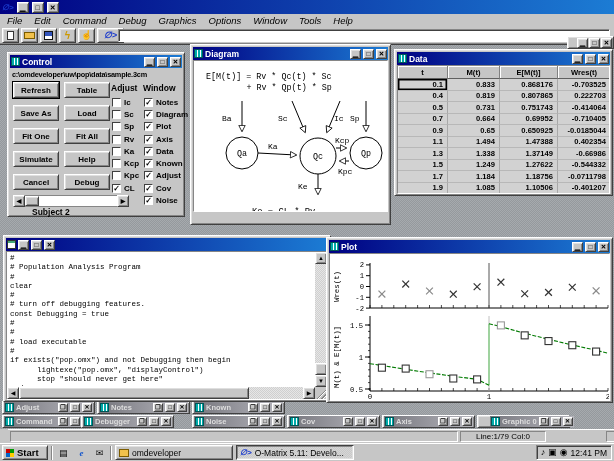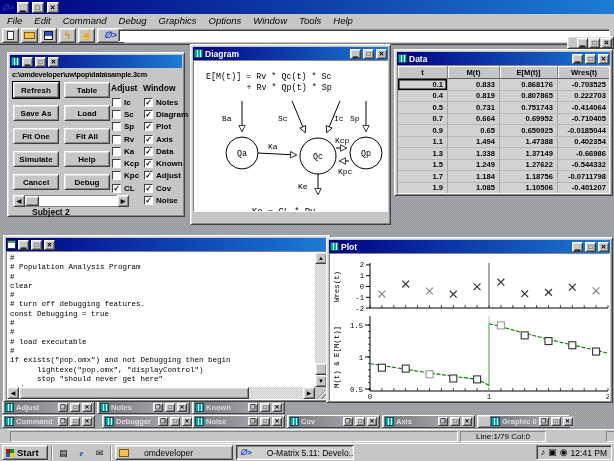--- a/index.html
+++ b/index.html
@@ -96,21 +96,21 @@
 
   
   #status-bar { position:absolute; left:8px; top:429px; width:614px; height:14px; background:#c6c6c6; border-top:1px solid #fff; display:flex; gap:2px; padding:1px 2px; }
   .spanel { border:1px solid; border-color:#868686 #fff #fff #868686; font-size:8px; display:flex; align-items:center; justify-content:center; white-space:nowrap; }
   #sp-main { flex:1; } #sp-pos { width:86px; } #sp-app { width:56px;margin-top:26px; } #sp-end { width:14px; }
   #taskbar { position:absolute; left:0; top:443px; width:614px; height:18px; background:#c6c6c6; border-top:1px solid #fff; display:flex; align-items:center; gap:3px; padding:0 2px; }
   #start-btn { height:15px; width:46px; display:flex; align-items:center; gap:3px; padding:0 3px; font-weight:bold; font-size:9.5px; }
   .flag { width:8px; height:8px; background:conic-gradient(#009900 0 25%, #ffcc00 0 50%, #0066cc 0 75%, #cc0000 0); }
   .tsep { width:2px; height:14px; border-left:1px solid #868686; border-right:1px solid #fff; }
   .ql { width:15px; height:14px; display:flex; align-items:center; justify-content:center; font-size:9px; }
-  .taskbtn { height:15px; width:118px; display:flex; align-items:center; gap:15px; padding:0 3px; font-size:8.5px; white-space:nowrap; overflow:hidden; }
+  .taskbtn { height:15px; width:118px; display:flex; align-items:center; gap:3px; padding:0 3px; font-size:8.5px; white-space:nowrap; overflow:hidden; }
   .taskbtn.active { border-color:#404040 #fff #fff #404040; box-shadow:inset -1px -1px 0 #dfdfdf, inset 1px 1px 0 #868686; background-image:conic-gradient(#d6d6d6 25%, #c9c9c9 0 50%, #d6d6d6 0 75%, #c9c9c9 0); background-size:2px 2px; }
   .fold { width:10px; height:8px; background:#f2c24c; border:1px solid #7c5c00; flex:0 0 auto; }
   .omx { color:#1a3acc; font-weight:bold; font-style:italic; font-size:8px; flex:0 0 auto; }
   #tray { margin-left:auto; height:15px; display:flex; align-items:center; gap:3px; padding:0 4px; font-size:8.5px; }
   .tray-ic { font-size:9px; line-height:9px; }
 
   svg text { font-family:"Liberation Mono", monospace; }
 </style>
 </head>
 <body>
@@ -160,20 +160,21 @@
 
   <div id="win-fragment" class="win raised">
     <span class="wbtn raised">▁</span>
     <span class="wbtn raised">□</span>
     <span class="wbtn raised">✕</span>
   </div>
 
   <div id="win-control" class="win raised">
     <div class="wtb">
       <span class="wicon"></span>
+      <span class="ttl">Control</span>
       <span class="wbtn raised">▁</span>
       <span class="wbtn raised">□</span>
       <span class="wbtn raised">✕</span>
     </div>
     <div class="cbody">
       <div id="ctl-path">c:\omdeveloper\uw\pop\data\sample.3cm</div>
       <div id="ctl-grid">
           <span class="btn98 raised def">Refresh</span>
           <span class="btn98 raised">Table</span>
           <span class="btn98 raised">Save As</span>
@@ -566,21 +567,21 @@
       </div>
       <div class="minwin raised" style="left: 2px; top: 370px;">
         <span class="wtb inactive" style="flex: 1 1 0%;">
           <span class="wicon"></span>
           <span class="ttl">Command</span>
           <span class="wbtn raised">❐</span>
           <span class="wbtn raised">□</span>
           <span class="wbtn raised">✕</span>
         </span>
       </div>
-      <div class="minwin raised" style="left: 102px; top: 370px;">
+      <div class="minwin raised" style="left: 81px; top: 370px;">
         <span class="wtb inactive" style="flex: 1 1 0%;">
           <span class="wicon"></span>
           <span class="ttl">Debugger</span>
           <span class="wbtn raised">❐</span>
           <span class="wbtn raised">□</span>
           <span class="wbtn raised">✕</span>
         </span>
       </div>
       <div class="minwin raised" style="left: 192px; top: 370px;">
         <span class="wtb inactive" style="flex: 1 1 0%;">

